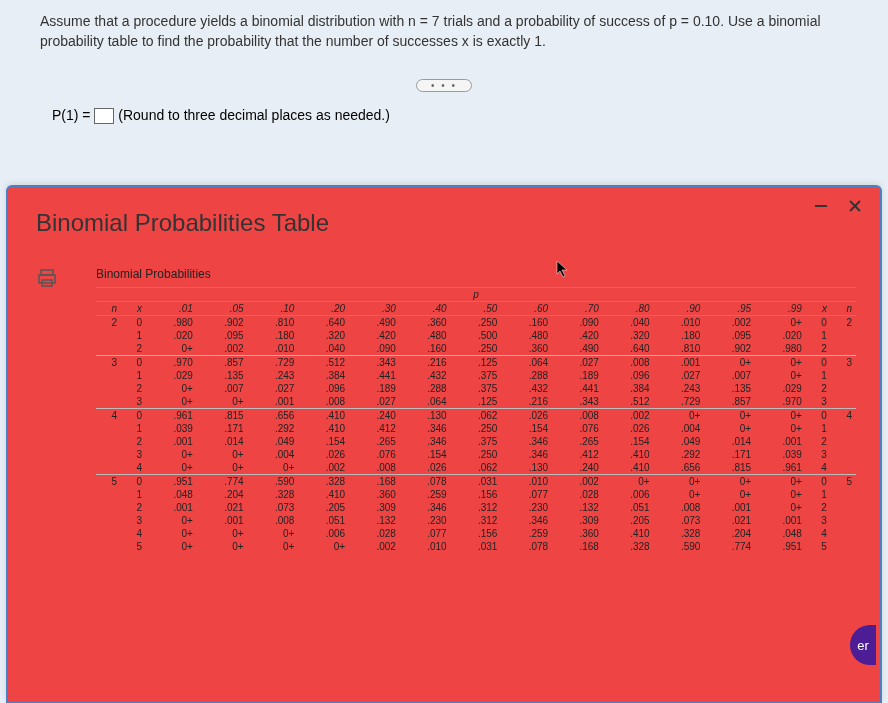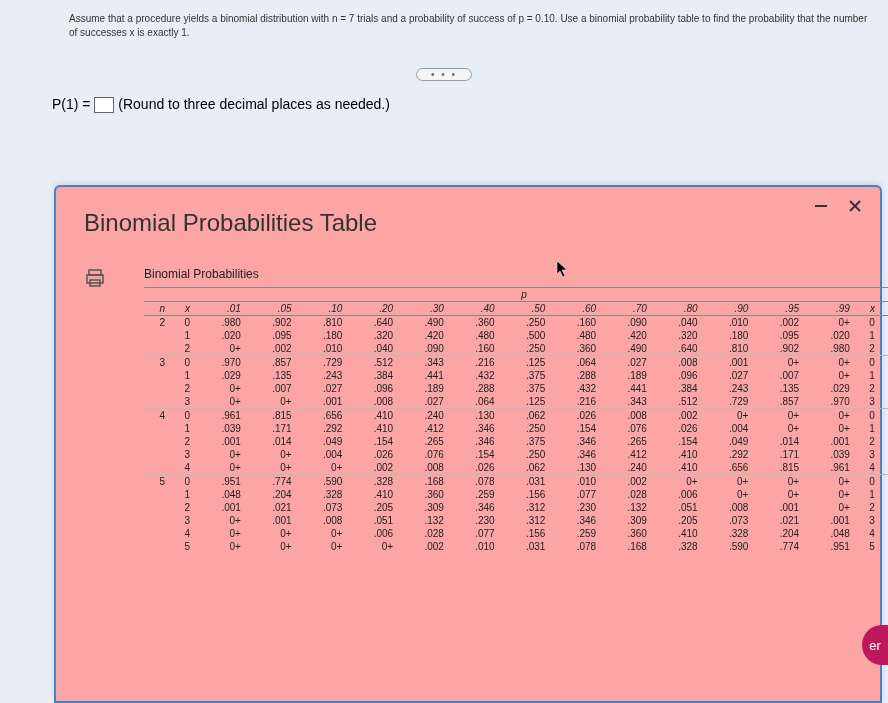--- a/index.html
+++ b/index.html
@@ -1,42 +1,42 @@
 <!DOCTYPE html>
 <html><head>
   <meta charset="utf-8">
   <style>
     * { box-sizing: border-box; margin: 0; padding: 0; }
     body { font-family: Arial, sans-serif; background: #e8eef5; width: 888px; height: 703px; overflow: hidden; position: relative; }
     .problem { padding: 12px 20px 10px 40px; color: #333; line-height: 1.4; }
-    .problem-text { font-size: 10px; margin-bottom: 6px; margin-left: 29px; }
+    .problem-text { font-size: 14px; margin-bottom: 6px; }
     .link-row { display: flex; align-items: center; gap: 6px; font-size: 14px; }
     .table-icon { width: 18px; height: 18px; background: #3b8fd6; display: inline-flex; align-items: center; justify-content: center; border-radius: 2px; }
     .table-icon svg { width: 12px; height: 12px; fill: white; }
     .ellipsis-divider { text-align: center; margin: 8px 0; }
     .ellipsis-pill { display: inline-block; border: 1px solid #999; border-radius: 10px; padding: 0 14px; font-size: 10px; letter-spacing: 2px; color: #666; background: #f5f5f5; }
     .answer-row { padding: 6px 20px 14px 52px; font-size: 14px; }
     .answer-box { display: inline-block; width: 20px; height: 16px; border: 1px solid #666; vertical-align: middle; background: white; }
-    .panel { position: absolute; left: 6px; right: 6px; bottom: 0; top: 185px; background: #fca5a5; border: 2px solid #4a7fc4; border-top-left-radius: 6px; border-top-right-radius: 6px; box-shadow: 0 -2px 6px rgba(0,0,0,0.1); padding: 22px 28px 0; margin-left: 48px; }
+    .panel { position: absolute; left: 6px; right: 6px; bottom: 0; top: 185px; background: #ef4444; border: 2px solid #4a7fc4; border-top-left-radius: 6px; border-top-right-radius: 6px; box-shadow: 0 -2px 6px rgba(0,0,0,0.1); padding: 22px 28px 0; }
     .panel-controls { position: absolute; top: 8px; right: 14px; display: flex; gap: 12px; }
     .ctrl { width: 22px; height: 22px; display: flex; align-items: center; justify-content: center; cursor: pointer; color: #333; }
     .ctrl svg { width: 16px; height: 16px; stroke: #333; stroke-width: 2; fill: none; }
     .panel-title { font-size: 24px; font-weight: normal; color: #333; margin-bottom: 30px; }
     .print-icon { position: absolute; left: 28px; top: 80px; width: 22px; height: 22px; }
     .table-wrap { margin-left: 60px; margin-top: 4px; font-size: 11px; color: #222; }
     .subtitle { font-size: 12px; margin-bottom: 6px; }
     .prob-table { border-collapse: collapse; width: 760px; }
     .prob-table th, .prob-table td { padding: 1px 4px; text-align: right; font-weight: normal; font-size: 10px; }
     .prob-table thead th { border-top: 1px solid #888; border-bottom: 1px solid #888; font-style: italic; }
     .prob-table .p-header { text-align: center; font-style: italic; border-bottom: none; }
     .prob-table tbody tr.sep td { border-top: 1px solid #bbb; }
     .prob-table .nx { font-style: italic; }
     .cursor { position: absolute; left: 556px; top: 260px; pointer-events: none; }
     .cursor svg { width: 14px; height: 18px; }
-    .fab { position: absolute; right: 0; top: 625px; width: 26px; height: 40px; background: #be185d; border-radius: 20px 0 0 20px; display: flex; align-items: center; justify-content: center; color: white; font-size: 13px; }
+    .fab { position: absolute; right: 12px; top: 625px; width: 26px; height: 40px; background: #4c1d95; border-radius: 20px 0 0 20px; display: flex; align-items: center; justify-content: center; color: white; font-size: 13px; }
   </style>
 </head>
 <body>
 
 <div class="problem">
   <div class="problem-text">Assume that a procedure yields a binomial distribution with n = 7 trials and a probability of success of p = 0.10. Use a binomial probability table to find the probability that the number of successes x is exactly 1.</div>
 </div>
 
 <div class="ellipsis-divider">
   <span class="ellipsis-pill">• • •</span>

